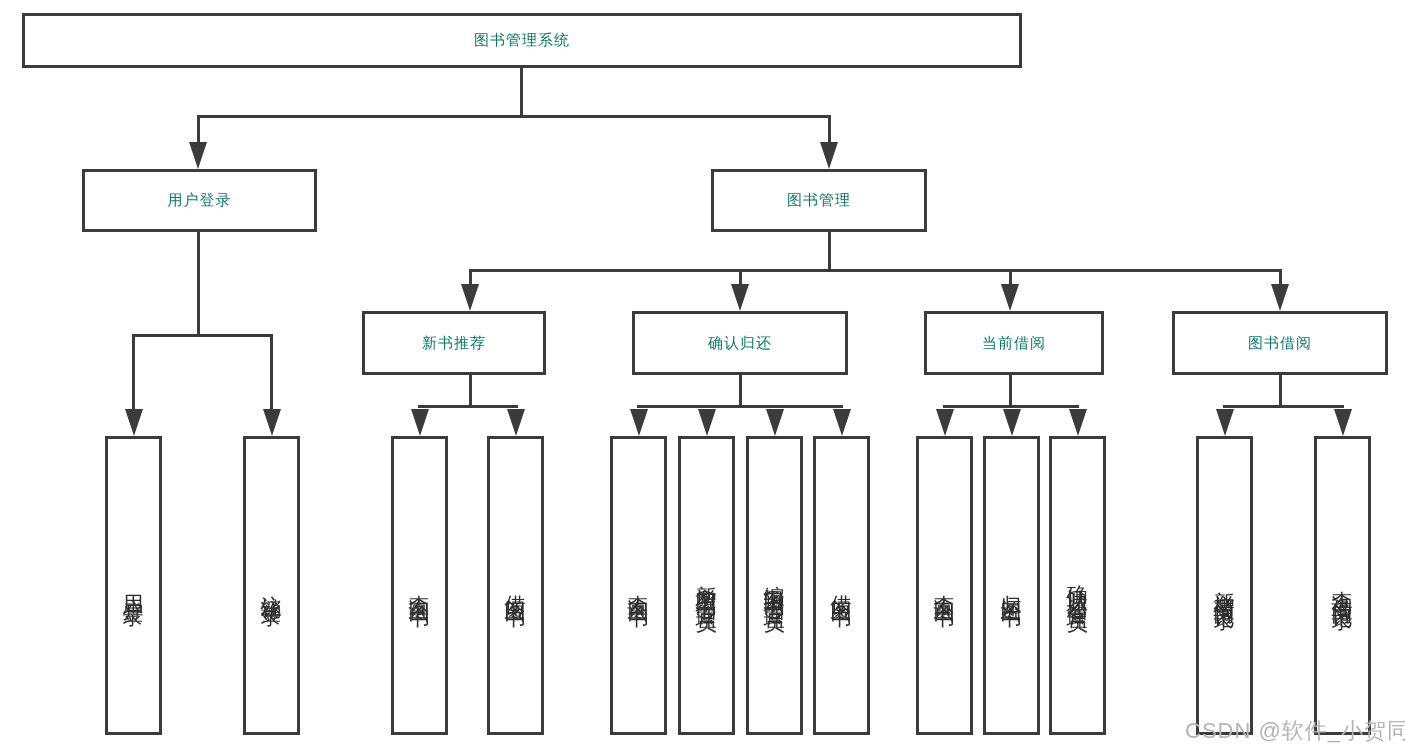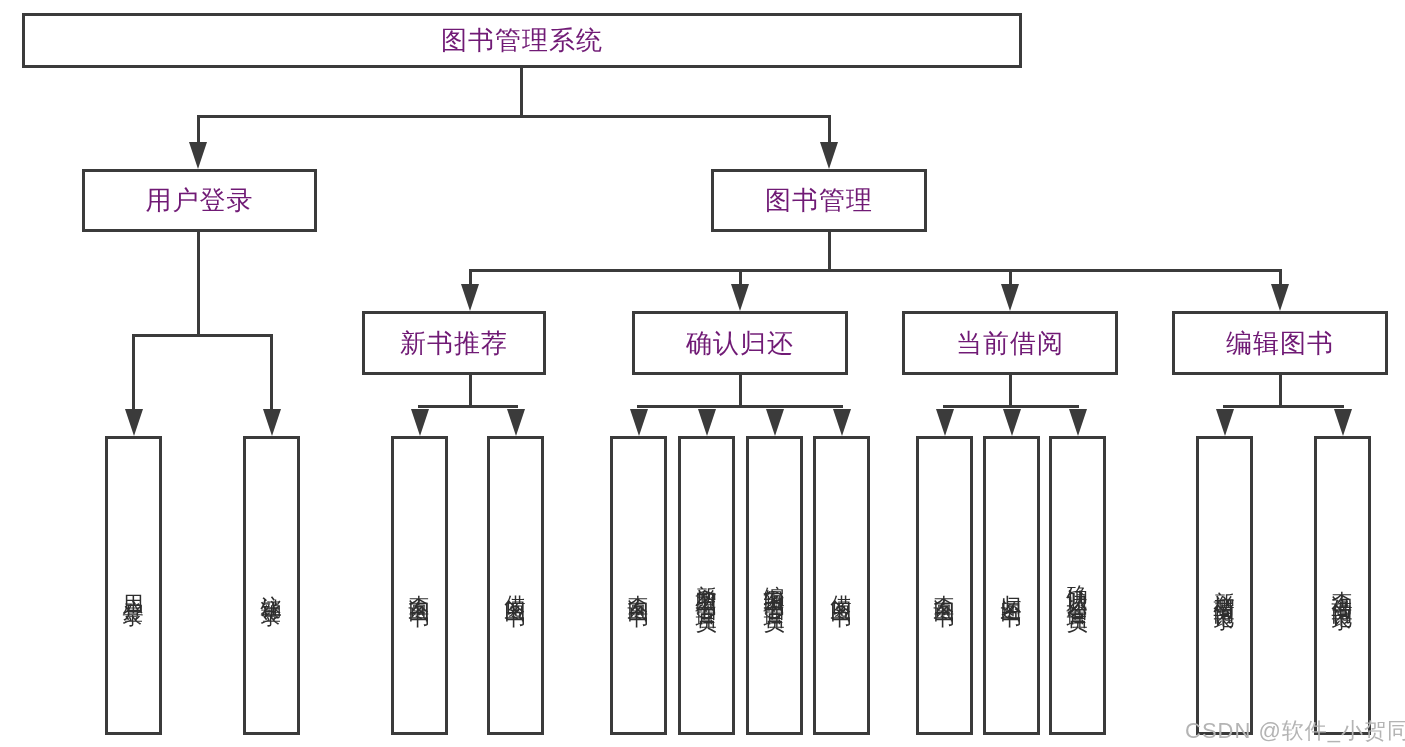--- a/index.html
+++ b/index.html
@@ -14,22 +14,22 @@
   .node {
     position: absolute;
     box-sizing: border-box;
     border: 3px solid #3b3b3b;
     background: #ffffff;
     display: flex;
     align-items: center;
     justify-content: center;
   }
   .hlbl {
-    font-size: 26px;
-    color: #701a75;
+    font-size: 15px;
+    color: #0f766e;
     letter-spacing: 1px;
     white-space: nowrap;
   }
   .leaf {
     top: 436px;
     width: 57px;
     height: 299px;
   }
   .vlbl {
     writing-mode: vertical-rl;
@@ -99,25 +99,25 @@
   <div class="arrow" style="left:1001px;top:284px"></div>
   <div class="vline" style="left:1279px;top:269px;height:18px"></div>
   <div class="arrow" style="left:1271px;top:284px"></div>
 
   <div class="node" style="left:362px;top:311px;width:184px;height:64px">
     <span class="hlbl">新书推荐</span>
   </div>
   <div class="node" style="left:632px;top:311px;width:216px;height:64px">
     <span class="hlbl">确认归还</span>
   </div>
-  <div class="node" style="left:902px;top:311px;width:216px;height:64px">
+  <div class="node" style="left:924px;top:311px;width:180px;height:64px">
     <span class="hlbl">当前借阅</span>
   </div>
   <div class="node" style="left:1172px;top:311px;width:216px;height:64px">
-    <span class="hlbl">编辑图书</span>
+    <span class="hlbl">图书借阅</span>
   </div>
 
   <div class="vline" style="left:469px;top:375px;height:33px"></div>
   <div class="hline" style="left:418px;top:405px;width:100px"></div>
   <div class="arrow" style="left:411px;top:409px"></div>
   <div class="arrow" style="left:507px;top:409px"></div>
 
   <div class="vline" style="left:739px;top:375px;height:33px"></div>
   <div class="hline" style="left:637px;top:405px;width:206px"></div>
   <div class="arrow" style="left:630px;top:409px"></div>

